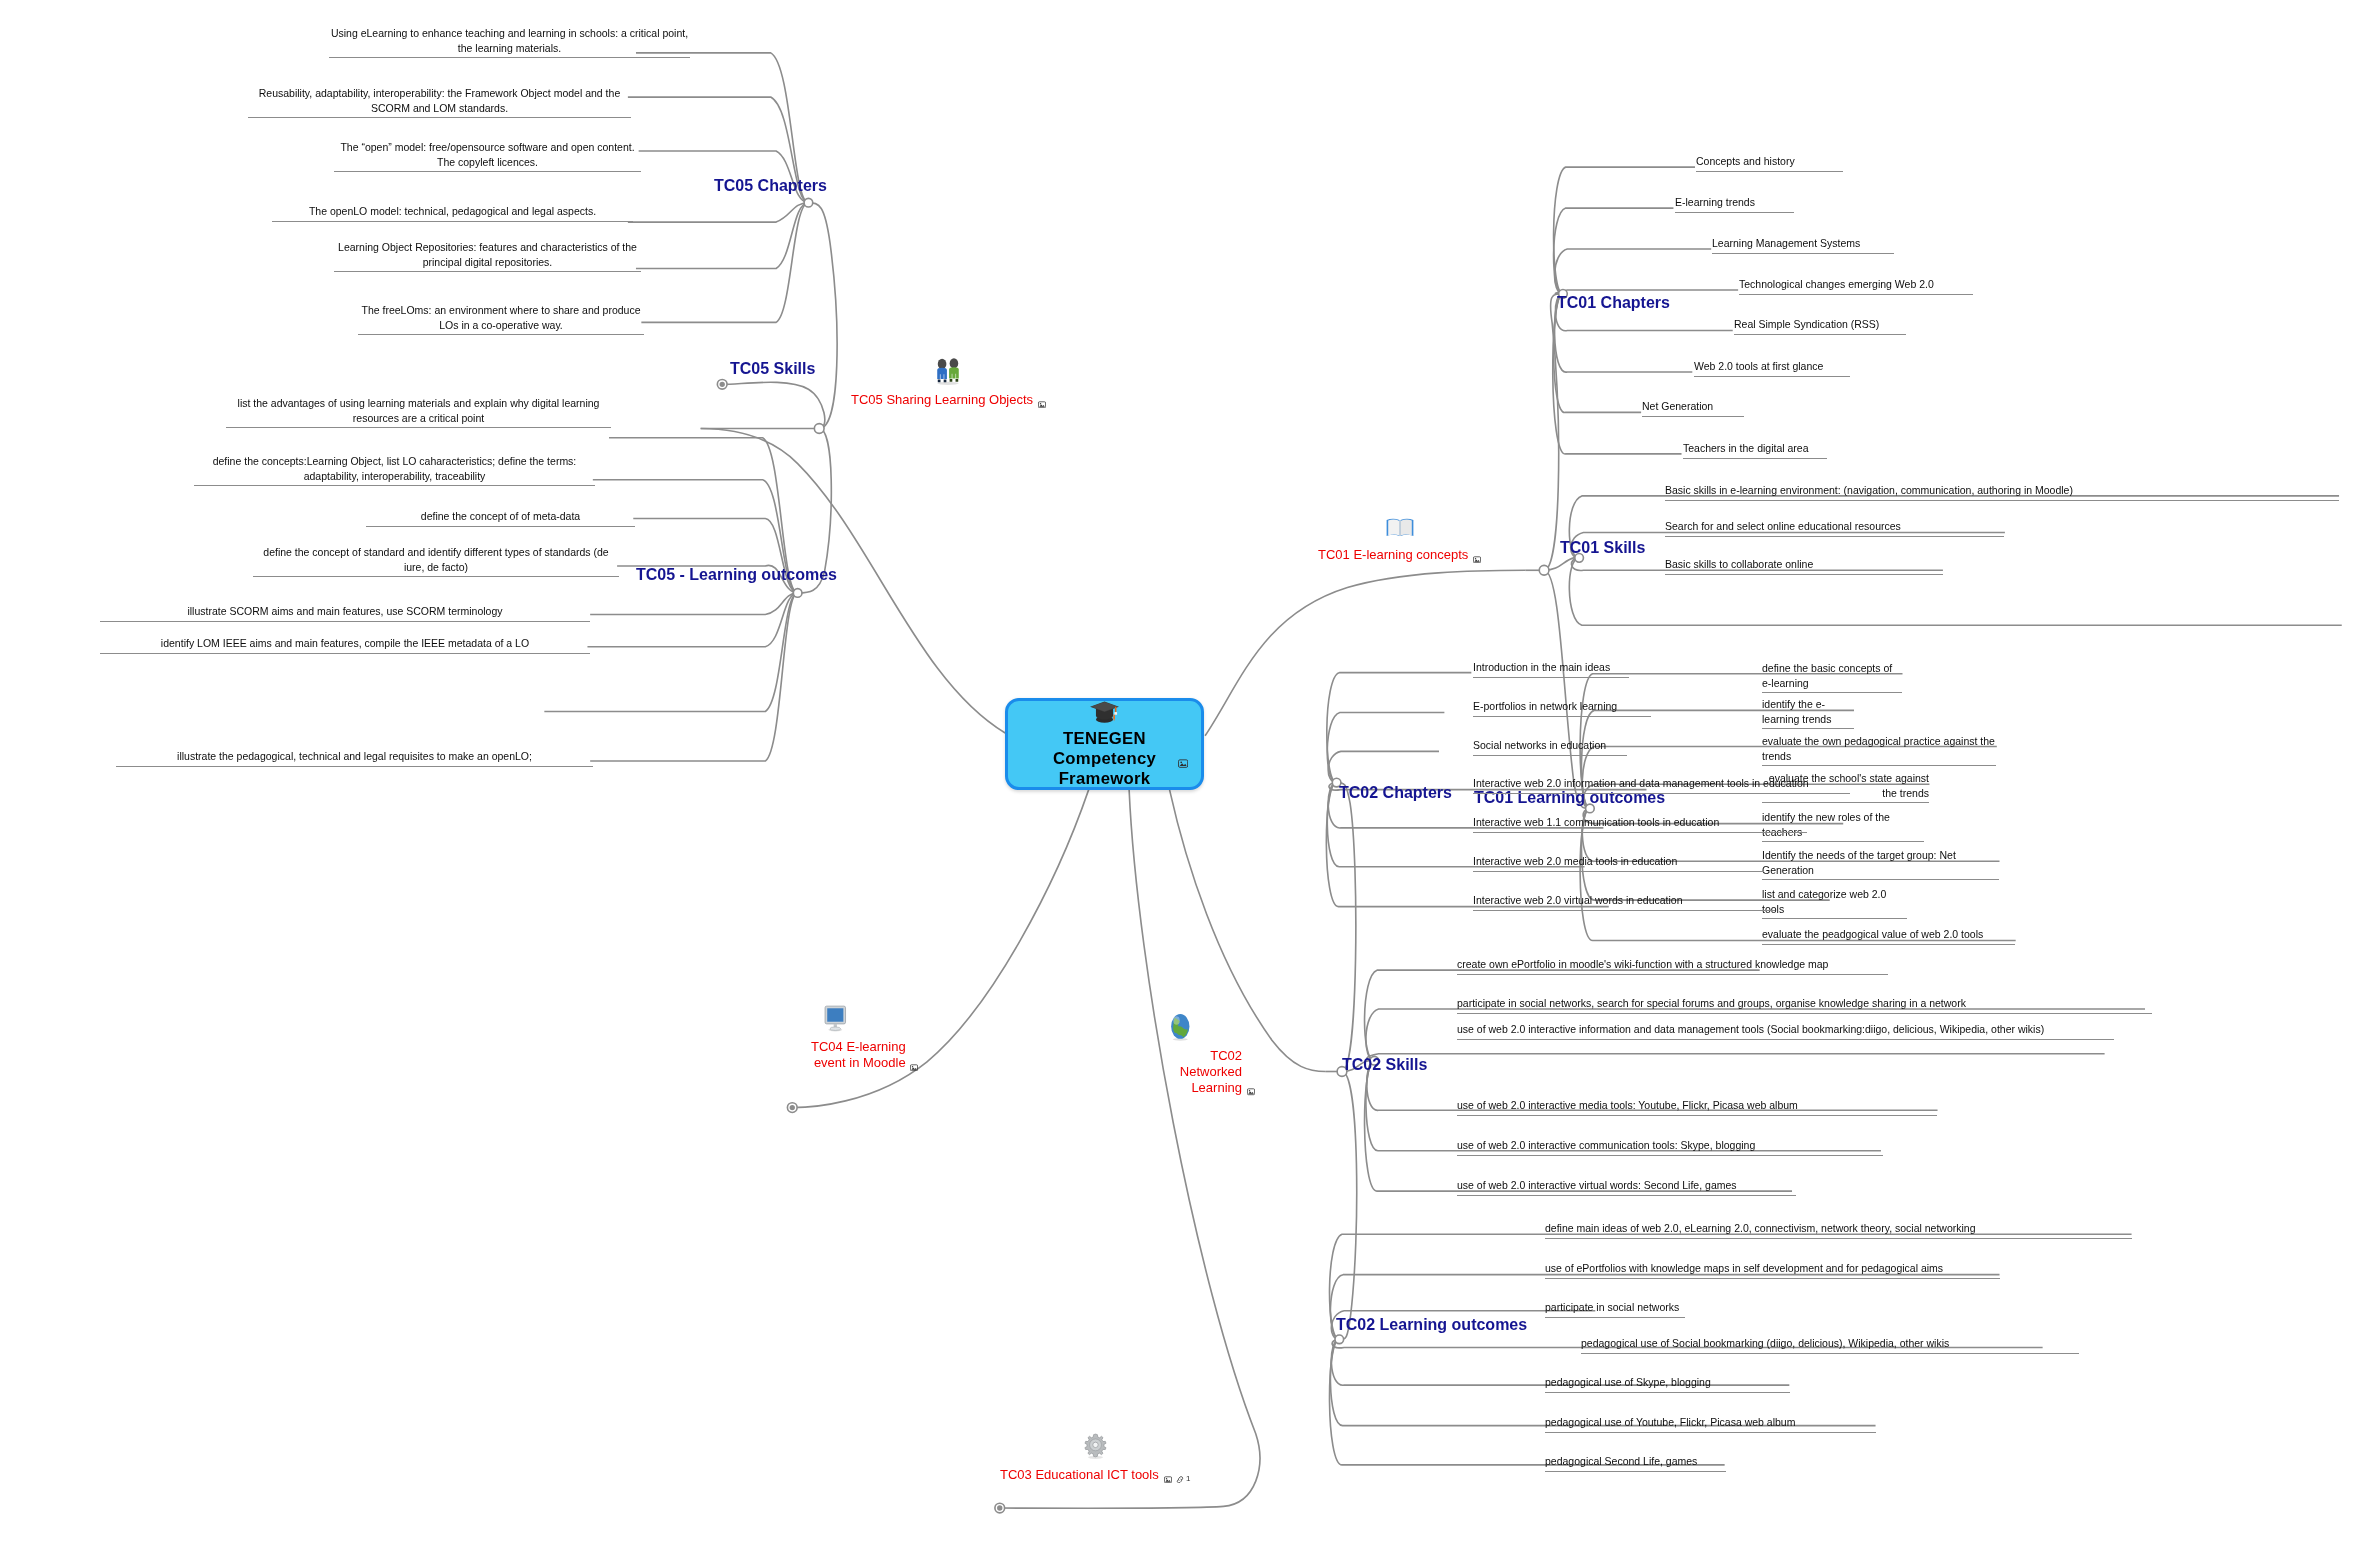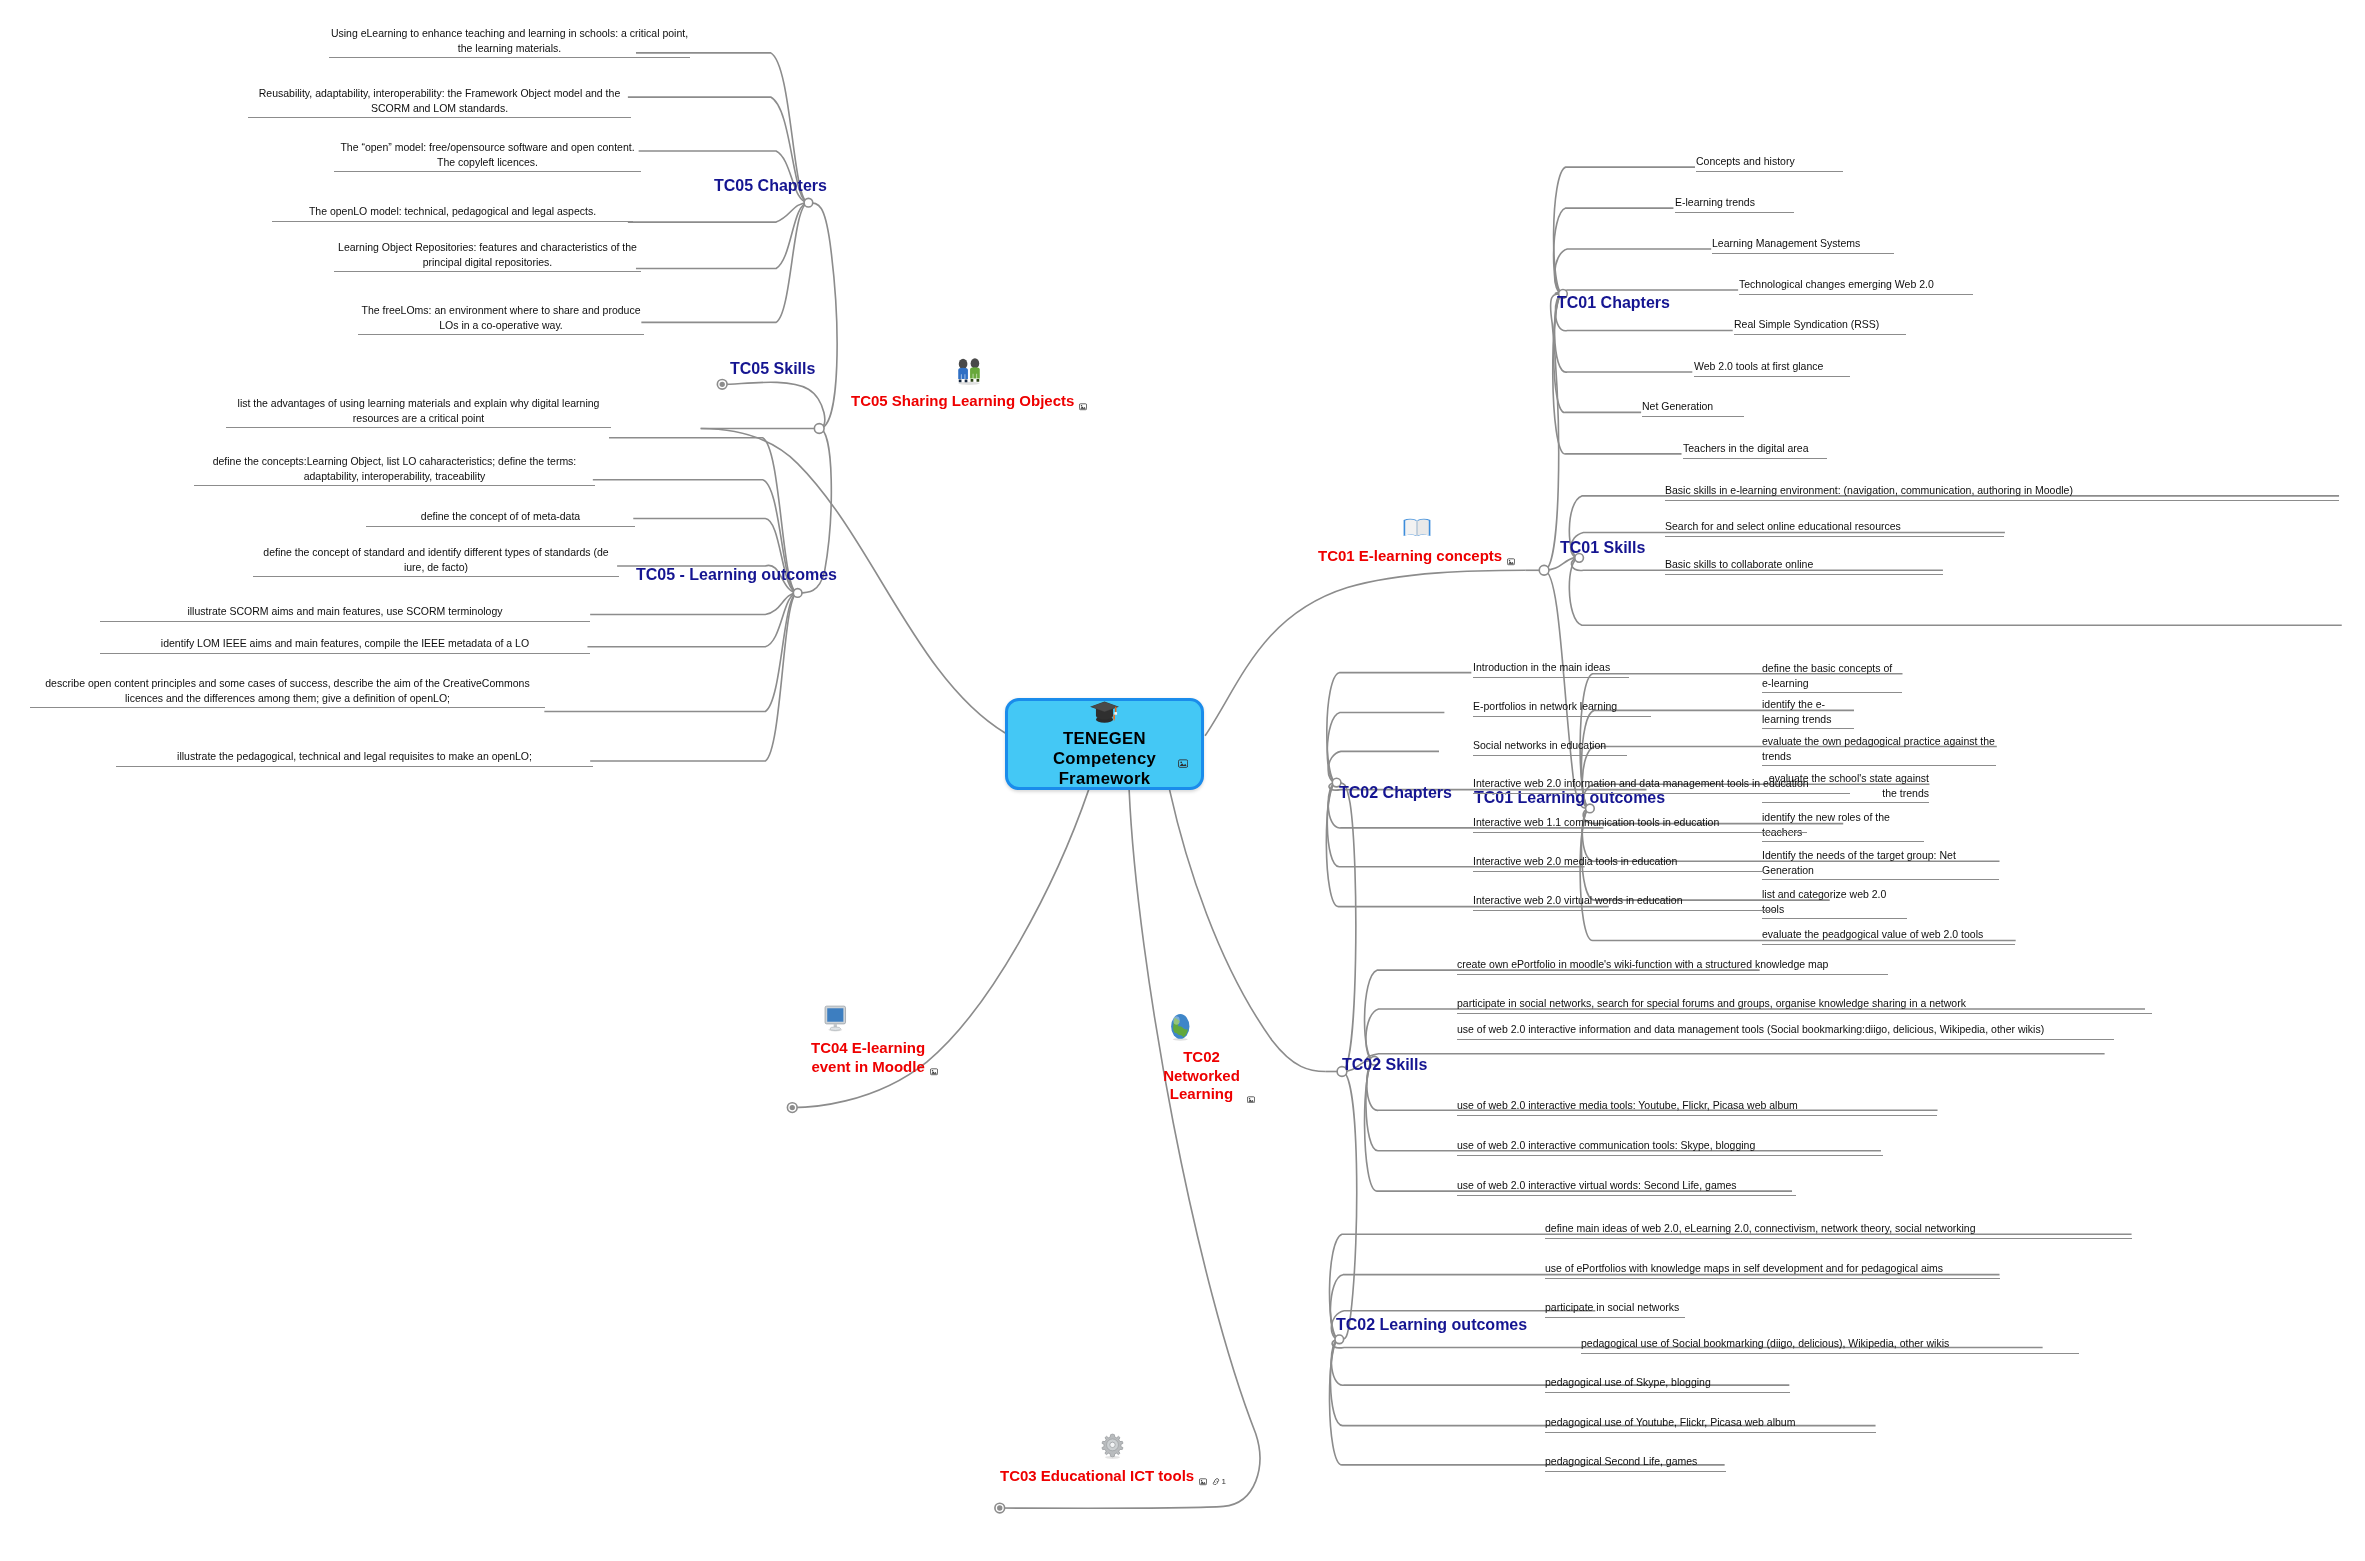--- a/index.html
+++ b/index.html
@@ -65,25 +65,25 @@
     align-items: center;
   }
   .mainnode .m-icon { margin-bottom: 5.4px; }
   .mainnode .m-label-row {
     display: flex;
     align-items: flex-end;
     gap: 4.8px;
   }
   .mainnode .m-label {
     color: #ee0000;
-    font-weight: bold;
-    font-size: 15px;
+    font-weight: normal;
+    font-size: 13px;
     line-height: 1.22;
     white-space: pre-line;
-    text-align: center;
+    text-align: right;
   }
   
   .sublabel {
     position: absolute;
     color: #151591;
     font-weight: bold;
     font-size: 16px;
     white-space: nowrap;
   }
   
@@ -393,21 +393,20 @@
   <div class="leaf center" style="left:272px; top:204px; width:361px;">The openLO model: technical, pedagogical and legal aspects.</div>
   <div class="leaf center" style="left:334px; top:240px; width:307px;">Learning Object Repositories: features and characteristics of the principal digital repositories.</div>
   <div class="leaf center" style="left:358px; top:303px; width:286px;">The freeLOms: an environment where to share and produce LOs in a co-operative way.</div>
 
   <div class="leaf center" style="left:226px; top:396px; width:385px;">list the advantages of using learning materials and explain why digital learning resources are a critical point</div>
   <div class="leaf center" style="left:194px; top:454px; width:401px;">define the concepts:Learning Object, list LO caharacteristics; define the terms: adaptability, interoperability, traceability</div>
   <div class="leaf center" style="left:366px; top:509px; width:269px;">define the concept of of meta-data</div>
   <div class="leaf center" style="left:253px; top:545px; width:366px;">define the concept of standard and identify different types of standards (de iure, de facto)</div>
   <div class="leaf center" style="left:100px; top:604px; width:490px;">illustrate SCORM aims and main features, use SCORM terminology</div>
   <div class="leaf center" style="left:100px; top:636px; width:490px;">identify LOM IEEE aims and main features, compile the IEEE metadata of a LO</div>
-  <div class="leaf center" style="left:30px; top:676px; width:515px;">describe open content principles and some cases of success, describe the aim of the CreativeCommons licences and the differences among them; give a definition of openLO;</div>
   <div class="leaf center" style="left:116px; top:749px; width:477px;">illustrate the pedagogical, technical and legal requisites to make an openLO;</div>
 
   <div class="leaf left" style="left:1696px; top:154px; width:147px;">Concepts and history</div>
   <div class="leaf left" style="left:1675px; top:195px; width:119px;">E-learning trends</div>
   <div class="leaf left" style="left:1712px; top:236px; width:182px;">Learning Management Systems</div>
   <div class="leaf left" style="left:1739px; top:277px; width:234px;">Technological changes emerging Web 2.0</div>
   <div class="leaf left" style="left:1734px; top:317px; width:172px;">Real Simple Syndication (RSS)</div>
   <div class="leaf left" style="left:1694px; top:359px; width:156px;">Web 2.0 tools at first glance</div>
   <div class="leaf left" style="left:1642px; top:399px; width:102px;">Net Generation</div>
   <div class="leaf left" style="left:1683px; top:441px; width:144px;">Teachers in the digital area</div>

